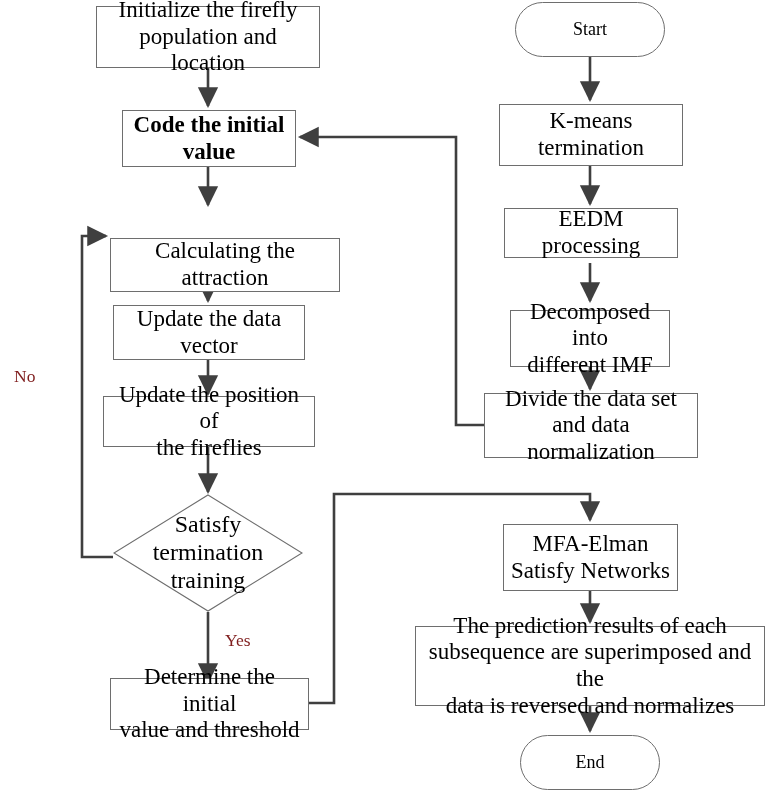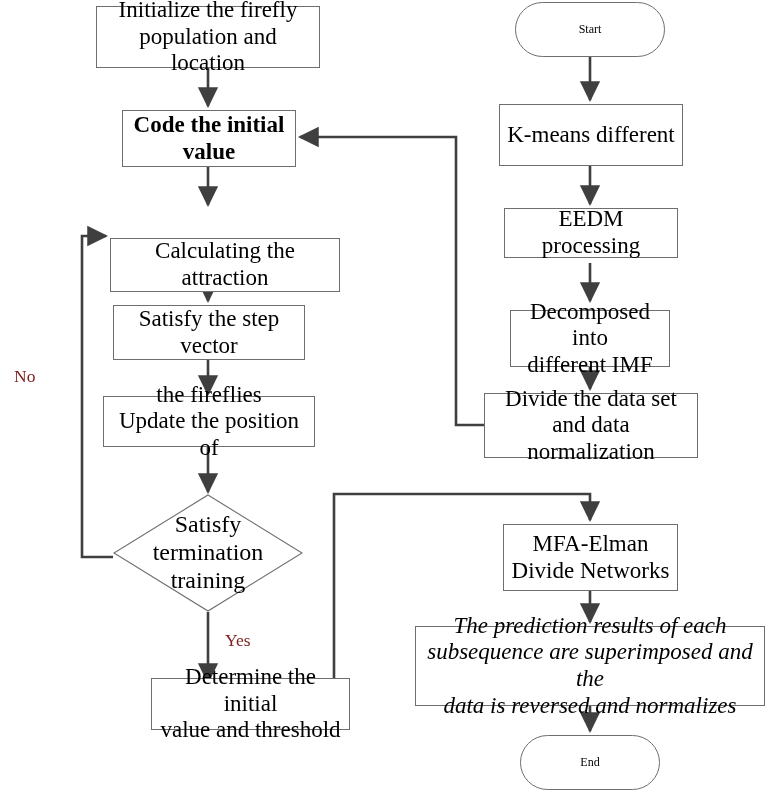--- a/index.html
+++ b/index.html
@@ -37,21 +37,21 @@
   }
   .proc {
     border: 1px solid #6e6e6e;
     font-size: 23px;
     line-height: 1.16;
     padding: 2px 4px;
   }
   .term {
     border: 1px solid #6e6e6e;
     border-radius: 999px;
-    font-size: 12px;
+    font-size: 18px;
     align-items: center;
   }
   .decision {
     font-size: 24px;
     line-height: 1.16;
     background: transparent;
   }
   .decision .dshape {
     position: absolute;
     left: 0;
@@ -129,57 +129,57 @@
 
   <div class="node proc" style="left:110px; top:209px; width:230px; height:54px;margin-top:29px;">
     <div>
       <div>Calculating the</div>
       <div>attraction</div>
     </div>
   </div>
 
   <div class="node proc" style="left:113px; top:305px; width:192px; height:55px;">
     <div>
-      <div>Satisfy the step</div>
+      <div>Update the data</div>
       <div>vector</div>
     </div>
   </div>
 
   <div class="node proc" style="left:103px; top:396px; width:212px; height:51px;">
     <div>
+      <div>Update the position of</div>
       <div>the fireflies</div>
-      <div>Update the position of</div>
     </div>
   </div>
 
   <div class="node decision" style="left:113px; top:494px; width:190px; height:118px;">
     <svg class="dshape" viewBox="0 0 190 118" preserveAspectRatio="none" xmlns="http://www.w3.org/2000/svg">
       <polygon points="95,1 189,59 95,117 1,59" fill="#ffffff" stroke="#6e6e6e" stroke-width="1.1"></polygon>
     </svg>
     <div class="dtext">
       <div>Satisfy</div>
       <div>termination</div>
       <div>training</div>
     </div>
   </div>
 
-  <div class="node proc" style="left:110px; top:678px; width:199px; height:52px;margin-left:41px;">
+  <div class="node proc" style="left:110px; top:678px; width:199px; height:52px;">
     <div>
       <div>Determine the initial</div>
       <div>value and threshold</div>
     </div>
   </div>
 
   <div class="node term" style="left:515px; top:2px; width:150px; height:55px;">
     <span>Start</span>
   </div>
 
   <div class="node proc" style="left:499px; top:104px; width:184px; height:62px;">
     <div>
-      <div>K-means different</div>
+      <div>K-means termination</div>
     </div>
   </div>
 
   <div class="node proc" style="left:504px; top:208px; width:174px; height:50px;">
     <div>EEDM processing</div>
   </div>
 
   <div class="node proc" style="left:510px; top:310px; width:160px; height:57px;align-items:center;">
     <div>
       <div>Decomposed into</div>
@@ -190,25 +190,25 @@
   <div class="node proc" style="left:484px; top:393px; width:214px; height:65px;">
     <div>
       <div>Divide the data set</div>
       <div>and data normalization</div>
     </div>
   </div>
 
   <div class="node proc" style="left:503px; top:524px; width:175px; height:67px;">
     <div>
       <div>MFA-Elman</div>
-      <div>Divide Networks</div>
-    </div>
-  </div>
-
-  <div class="node proc" style="left:415px; top:626px; width:350px; height:80px;font-style:italic;">
+      <div>Satisfy Networks</div>
+    </div>
+  </div>
+
+  <div class="node proc" style="left:415px; top:626px; width:350px; height:80px;">
     <div>
       <div>The prediction results of each</div>
       <div>subsequence are superimposed and the</div>
       <div>data is reversed and normalizes</div>
     </div>
   </div>
 
   <div class="node term" style="left:520px; top:735px; width:140px; height:55px;">
     <span>End</span>
   </div>

